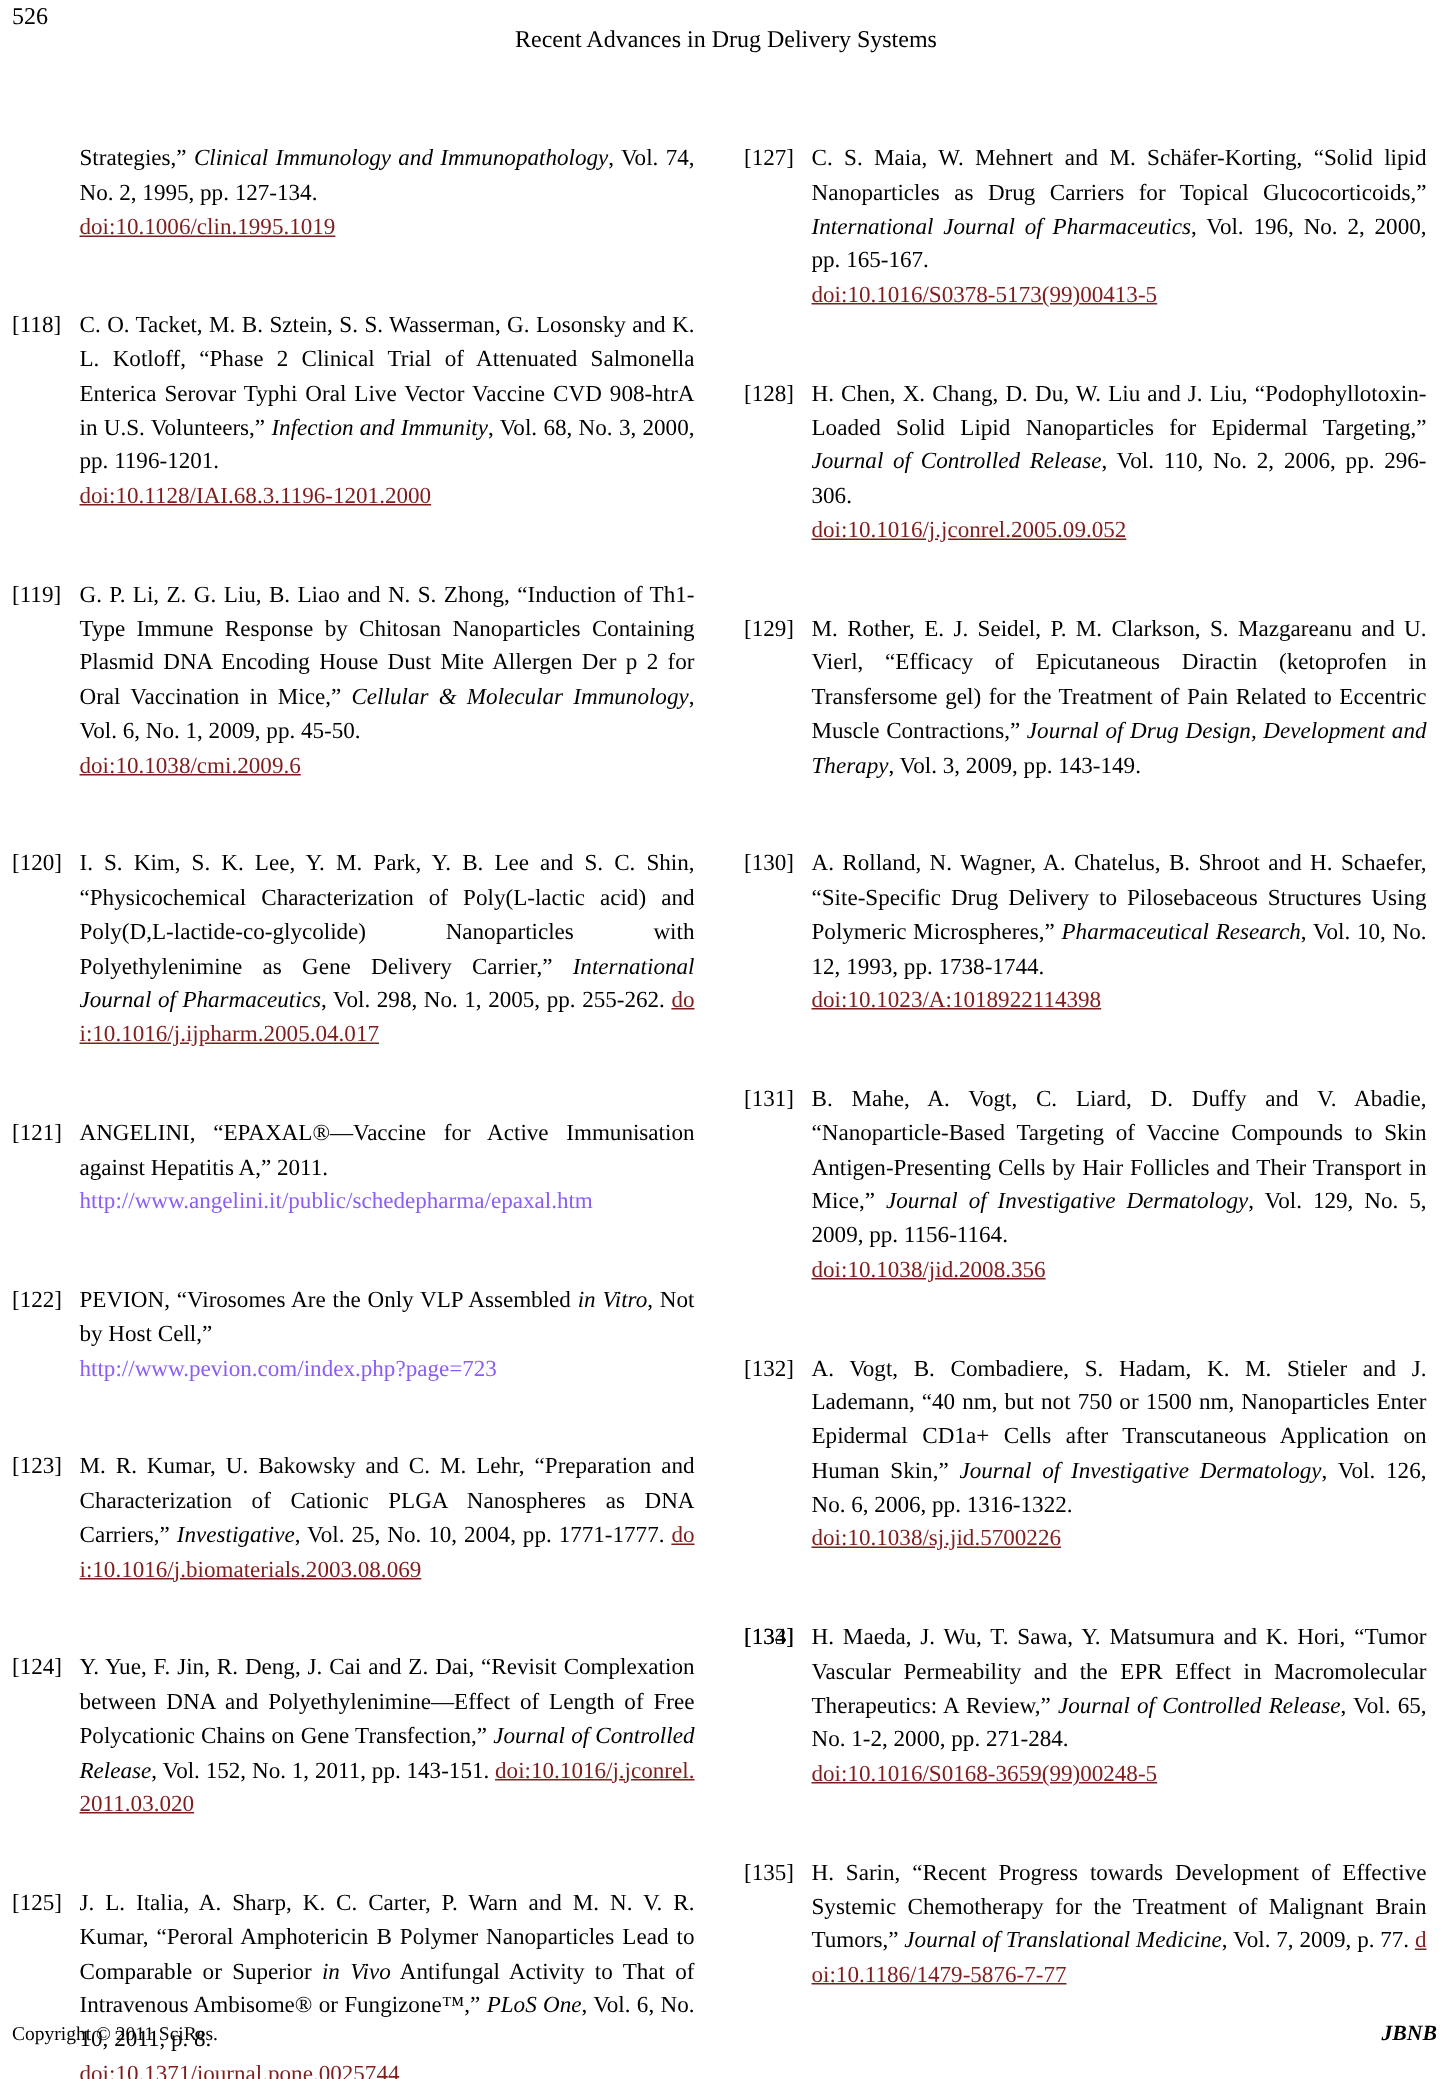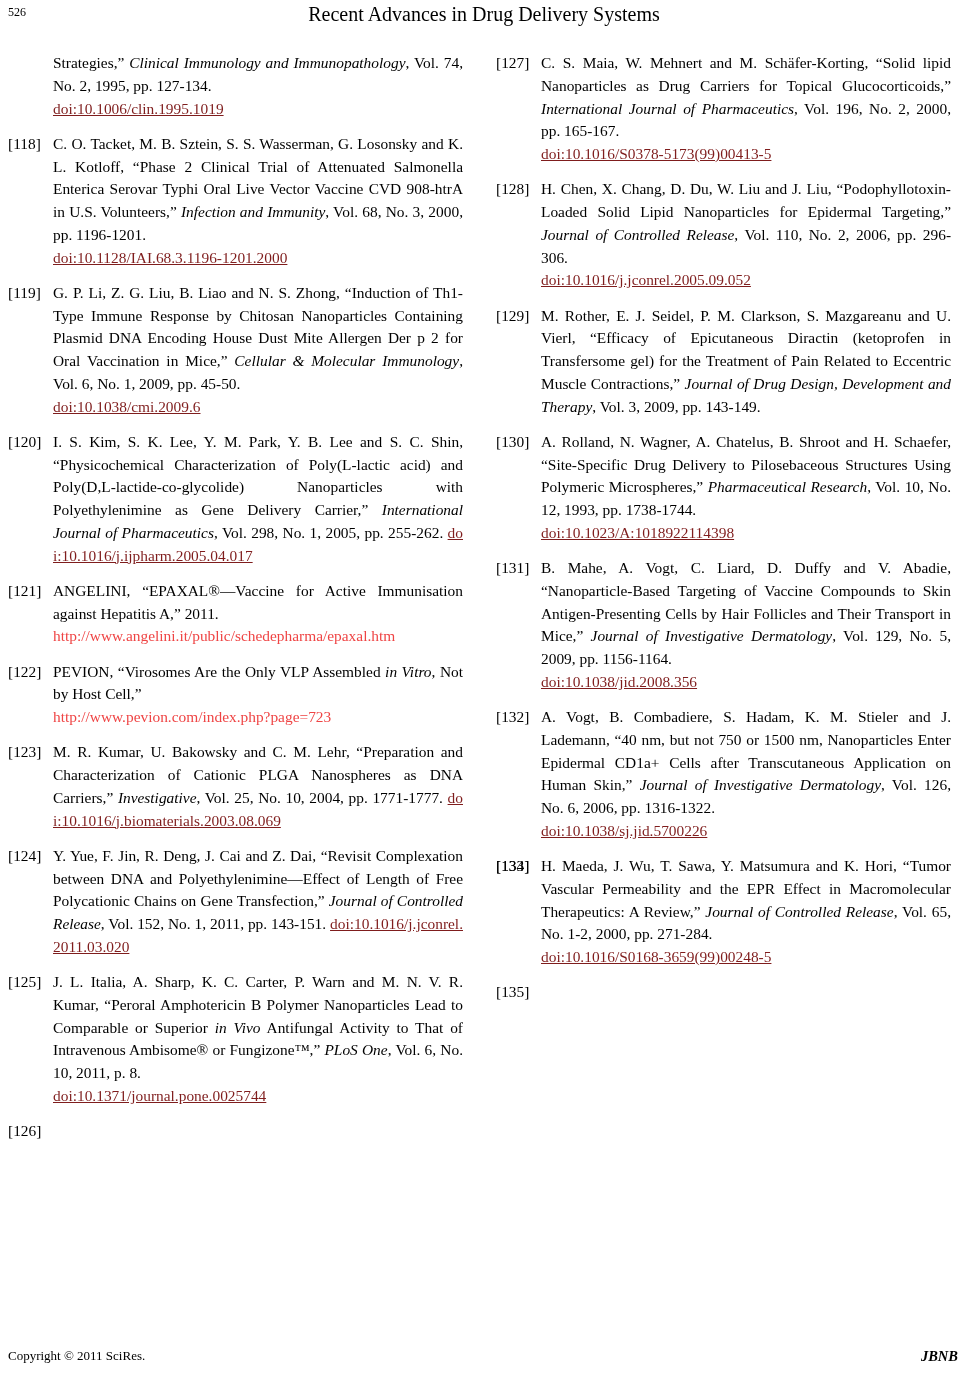--- a/index.html
+++ b/index.html
@@ -22,30 +22,30 @@
     position: absolute;
     top: 0px;
     left: 0px;
     width: 968px;
     height: 26px;
   }
   .page-number {
     position: absolute;
     left: 8px;
     top: 2px;
-    font-size: 12px;
+    font-size: 16px;
     line-height: 20px;
   }
   .head-title {
     position: absolute;
     left: 0;
-    top: 4px;
+    top: 17px;
     width: 968px;
     text-align: center;
-    font-size: 20px;
+    font-size: 16px;
     line-height: 20px;
   }
 
   
   .columns {
     position: absolute;
     top: 52px;
     left: 0px;
     width: 968px;
     display: flex;
@@ -61,20 +61,21 @@
   
   .ref {
     position: relative;
     padding-left: 45px;
     margin-bottom: 12.5px;
     font-size: 15.4px;
     line-height: 22.75px;
     text-align: justify;
     text-justify: inter-word;
     hyphens: none;
+    margin-top: 43px;
   }
   .ref.cont {
     
     padding-left: 45px;
     margin-bottom: 12.5px;
   }
   .ref-label {
     position: absolute;
     left: 0px;
     top: 0px;
@@ -85,21 +86,21 @@
   }
   .ref-text { display: inline; }
   .ref-text i, .ref-text em { font-style: italic; }
 
   a.doi, .doi {
     color: #7f1d1d;
     text-decoration: underline;
     word-break: break-all;
   }
   .url {
-    color: #ef4444;
+    color: #8b5cf6;
     text-decoration: none;
     word-break: break-all;
   }
 
   
   .footer {
     position: absolute;
     left: 0px;
     bottom: 18px;
     width: 968px;
@@ -154,21 +155,21 @@
     <div class="col col-right">
       <div>
           <div class="ref"><span class="ref-label">[127]</span><span class="ref-text">C. S. Maia, W. Mehnert and M. Schäfer-Korting, “Solid lipid Nanoparticles as Drug Carriers for Topical Glucocorticoids,” <i>International Journal of Pharmaceutics</i>, Vol. 196, No. 2, 2000, pp. 165-167.<br><span class="doi">doi:10.1016/S0378-5173(99)00413-5</span></span></div>
           <div class="ref"><span class="ref-label">[128]</span><span class="ref-text">H. Chen, X. Chang, D. Du, W. Liu and J. Liu, “Podophyllotoxin-Loaded Solid Lipid Nanoparticles for Epidermal Targeting,” <i>Journal of Controlled Release</i>, Vol. 110, No. 2, 2006, pp. 296-306.<br><span class="doi">doi:10.1016/j.jconrel.2005.09.052</span></span></div>
           <div class="ref"><span class="ref-label">[129]</span><span class="ref-text">M. Rother, E. J. Seidel, P. M. Clarkson, S. Mazgareanu and U. Vierl, “Efficacy of Epicutaneous Diractin (ketoprofen in Transfersome gel) for the Treatment of Pain Related to Eccentric Muscle Contractions,” <i>Journal of Drug Design, Development and Therapy</i>, Vol. 3, 2009, pp. 143-149.</span></div>
           <div class="ref"><span class="ref-label">[130]</span><span class="ref-text">A. Rolland, N. Wagner, A. Chatelus, B. Shroot and H. Schaefer, “Site-Specific Drug Delivery to Pilosebaceous Structures Using Polymeric Microspheres,” <i>Pharmaceutical Research</i>, Vol. 10, No. 12, 1993, pp. 1738-1744.<br><span class="doi">doi:10.1023/A:1018922114398</span></span></div>
           <div class="ref"><span class="ref-label">[131]</span><span class="ref-text">B. Mahe, A. Vogt, C. Liard, D. Duffy and V. Abadie, “Nanoparticle-Based Targeting of Vaccine Compounds to Skin Antigen-Presenting Cells by Hair Follicles and Their Transport in Mice,” <i>Journal of Investigative Dermatology</i>, Vol. 129, No. 5, 2009, pp. 1156-1164.<br><span class="doi">doi:10.1038/jid.2008.356</span></span></div>
           <div class="ref"><span class="ref-label">[132]</span><span class="ref-text">A. Vogt, B. Combadiere, S. Hadam, K. M. Stieler and J. Lademann, “40 nm, but not 750 or 1500 nm, Nanoparticles Enter Epidermal CD1a+ Cells after Transcutaneous Application on Human Skin,” <i>Journal of Investigative Dermatology</i>, Vol. 126, No. 6, 2006, pp. 1316-1322.<br><span class="doi">doi:10.1038/sj.jid.5700226</span></span></div>
           <div class="ref"><span class="ref-label">[133]</span></div>
           <div class="ref"><span class="ref-label">[134]</span><span class="ref-text">H. Maeda, J. Wu, T. Sawa, Y. Matsumura and K. Hori, “Tumor Vascular Permeability and the EPR Effect in Macromolecular Therapeutics: A Review,” <i>Journal of Controlled Release</i>, Vol. 65, No. 1-2, 2000, pp. 271-284.<br><span class="doi">doi:10.1016/S0168-3659(99)00248-5</span></span></div>
-          <div class="ref"><span class="ref-label">[135]</span></div>
+          <div class="ref"><span class="ref-label">[135]</span><span class="ref-text">H. Sarin, “Recent Progress towards Development of Effective Systemic Chemotherapy for the Treatment of Malignant Brain Tumors,” <i>Journal of Translational Medicine</i>, Vol. 7, 2009, p. 77. <span class="doi">doi:10.1186/1479-5876-7-77</span></span></div>
         </div>
     </div>
 
   </div>
 
   <div class="footer">
     <div class="copyright">Copyright © 2011 SciRes.</div>
     <div class="journal-mark">JBNB</div>
   </div>
 

